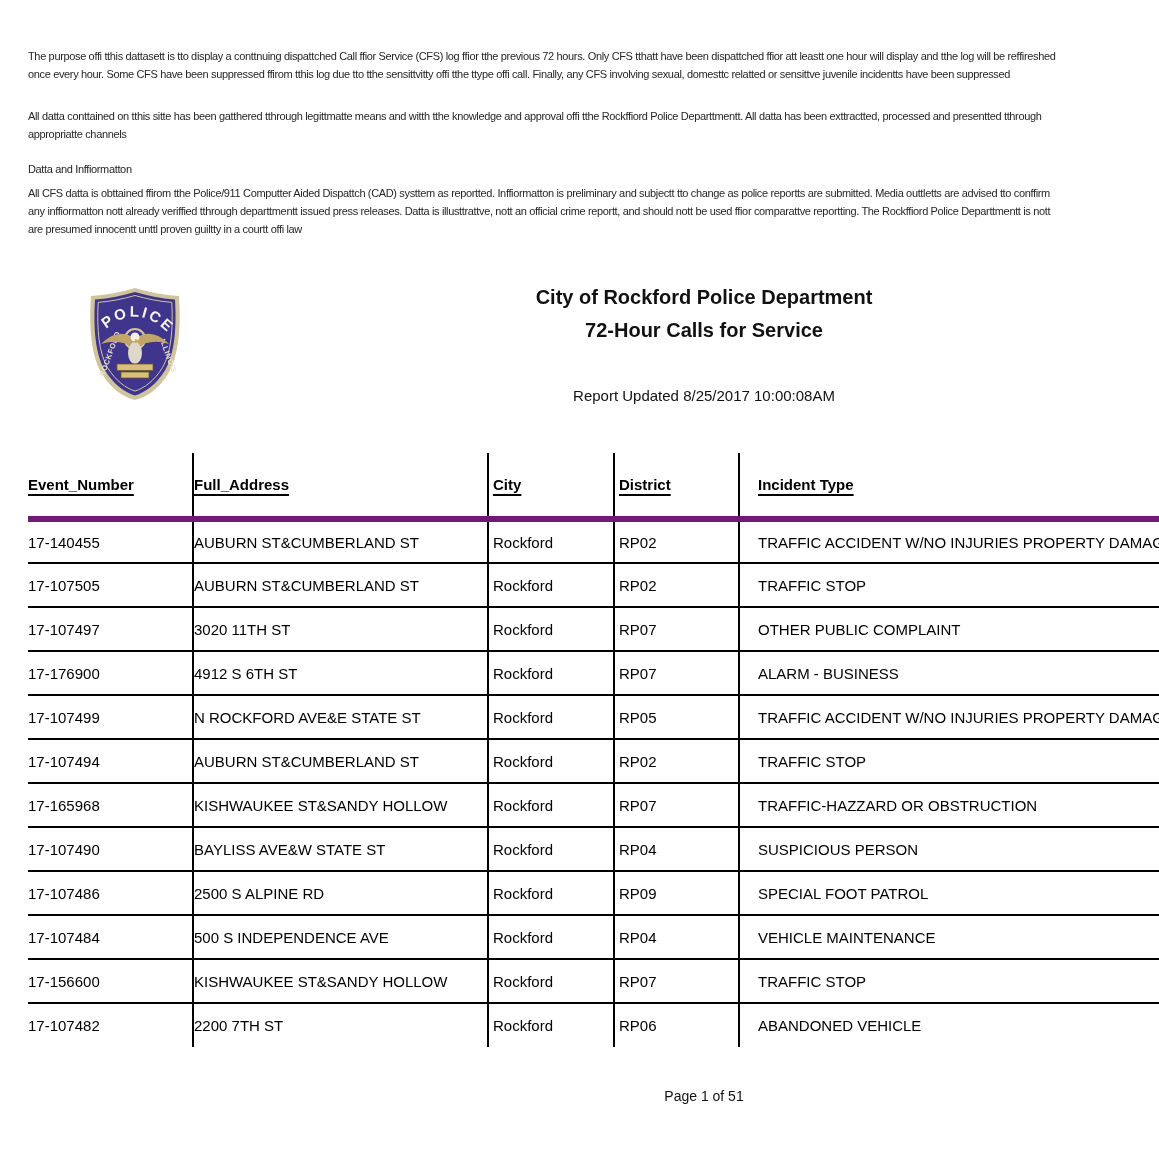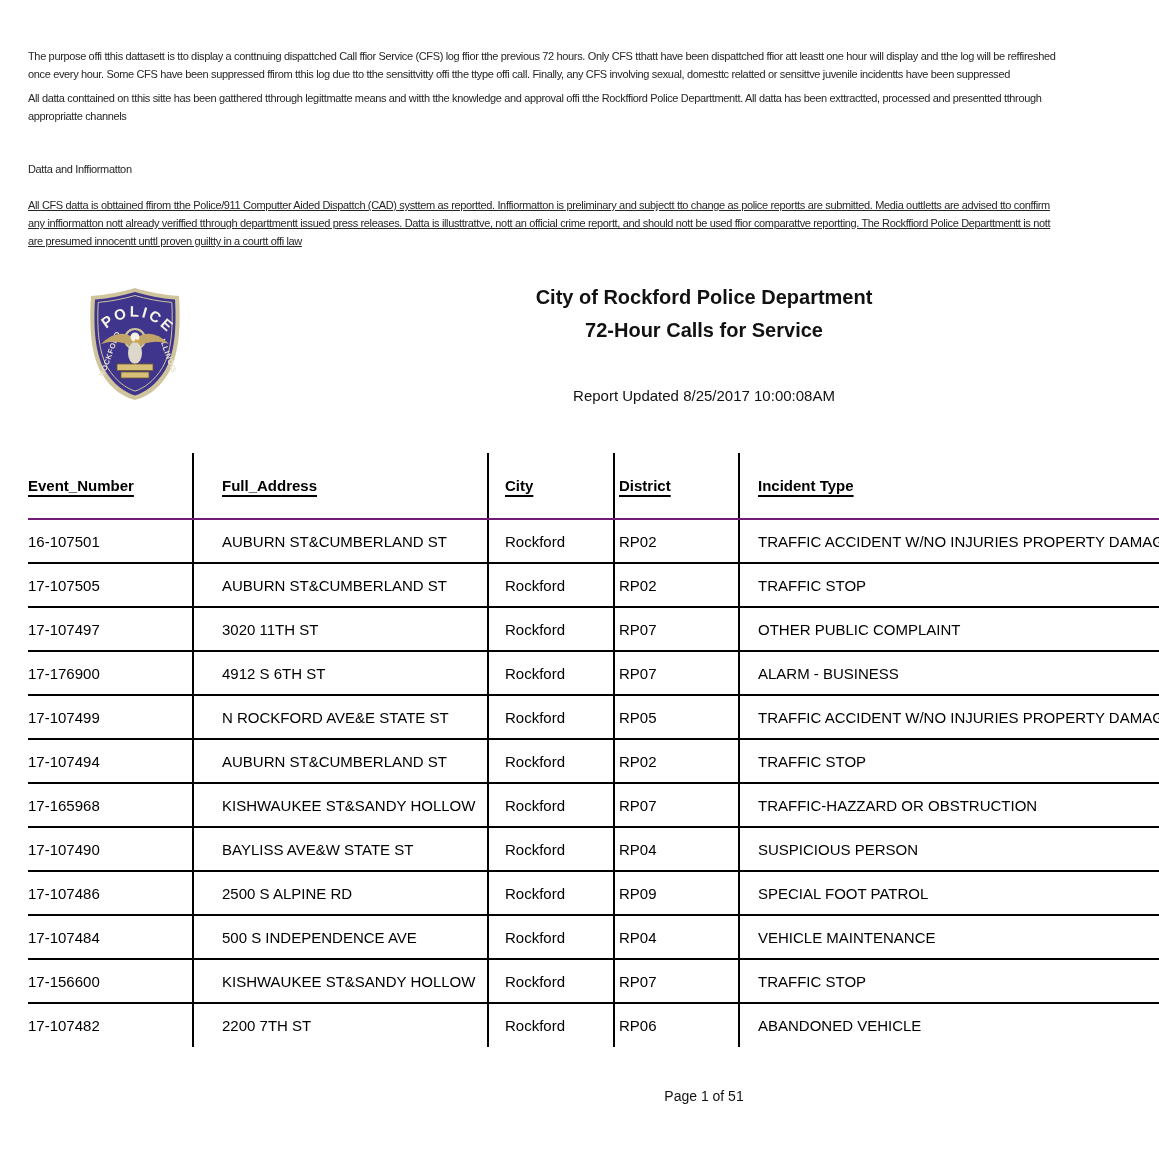--- a/index.html
+++ b/index.html
@@ -23,23 +23,23 @@
   .disclaimer {
     position: absolute;
     left: 28px;
     font-size: 11px;
     letter-spacing: -0.35px;
     line-height: 18px;
     color: #262626;
     white-space: nowrap;
   }
   .p1 { top: 47px; }
-  .p2 { top: 89px; }
+  .p2 { top: 107px; }
   .dheading { top: 160px; }
-  .p3 { top: 196px; text-decoration: underline; }
+  .p3 { top: 184px; }
   
   .badge {
     position: absolute;
     left: 88px;
     top: 287px;
     width: 94px;
     height: 114px;
   }
   
   .title1, .title2, .updated, .footer {
@@ -75,28 +75,28 @@
     vertical-align: middle;
     font-weight: normal;
   }
   table.cfs thead tr { height: 66px; }
   table.cfs tbody tr { height: 44px; }
   table.cfs thead th {
     font-weight: bold;
     text-decoration: underline;
     text-decoration-thickness: 2px;
     text-underline-offset: 4px;
-    border-bottom: 2px solid #701a75;
+    border-bottom: 6px solid #701a75;
   }
   table.cfs tbody td { border-top: 2px solid #000; }
   table.cfs tbody tr:first-child td { border-top: none; }
   table.cfs th + th, table.cfs td + td { border-left: 2px solid #000; }
   table.cfs th:nth-child(1), table.cfs td:nth-child(1) { padding-left: 0; }
-  table.cfs th:nth-child(2), table.cfs td:nth-child(2) { padding-left: 28px; }
-  table.cfs th:nth-child(3), table.cfs td:nth-child(3) { padding-left: 16px; }
+  table.cfs th:nth-child(2), table.cfs td:nth-child(2) { padding-left: 0; }
+  table.cfs th:nth-child(3), table.cfs td:nth-child(3) { padding-left: 4px; }
   table.cfs th:nth-child(4), table.cfs td:nth-child(4) { padding-left: 4px; }
   table.cfs th:nth-child(5), table.cfs td:nth-child(5) { padding-left: 18px; }
 </style>
 </head>
 <body>
 
 <div class="page">
 
   <div class="disclaimer p1">
       <div>The purpose offi tthis dattasett is tto display a conttnuing dispattched Call ffior Service (CFS) log ffior tthe previous 72 hours. Only CFS tthatt have been dispattched ffior att leastt one hour will display and tthe log will be reffireshed</div>
@@ -152,21 +152,21 @@
       <tr>
         <th>Event_Number</th>
         <th>Full_Address</th>
         <th>City</th>
         <th>District</th>
         <th>Incident Type</th>
       </tr>
     </thead>
     <tbody id="cfs-body">
         <tr>
-          <td>16-107501</td>
+          <td>17-140455</td>
           <td>AUBURN ST&amp;CUMBERLAND ST</td>
           <td>Rockford</td>
           <td>RP02</td>
           <td>TRAFFIC ACCIDENT W/NO INJURIES PROPERTY DAMAGE</td>
         </tr>
         <tr>
           <td>17-107505</td>
           <td>AUBURN ST&amp;CUMBERLAND ST</td>
           <td>Rockford</td>
           <td>RP02</td>

